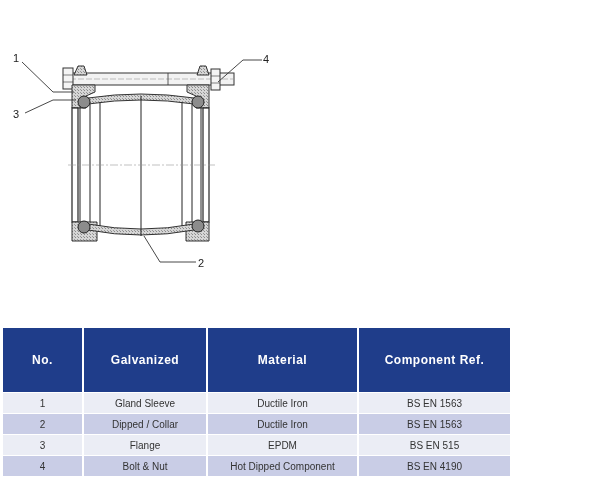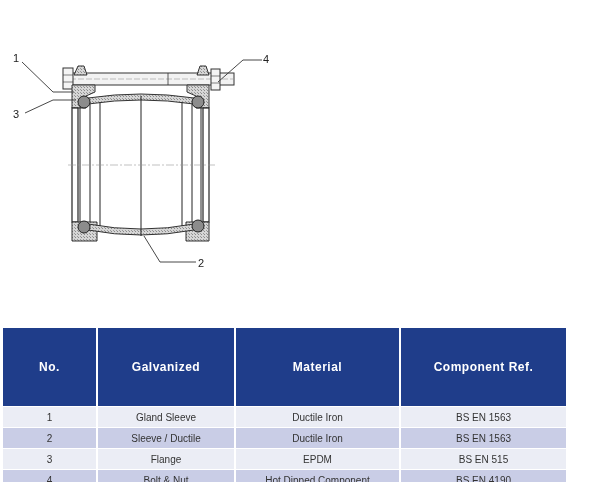--- a/index.html
+++ b/index.html
@@ -3,21 +3,21 @@
 <meta charset="utf-8">
 <style>
   html, body { margin:0; padding:0; background:#ffffff; }
   body { width:600px; height:482px; position:relative; overflow:hidden;
          font-family:"Liberation Sans", "DejaVu Sans", sans-serif; }
   #diagram { position:absolute; left:0; top:0; width:300px; height:290px; }
   .callout { position:absolute; font-size:11px; color:#222; line-height:1; }
   #spec-table { position:absolute; left:3px; top:327px; border-collapse:separate;
                 border-spacing:2px 1px; margin-left:-2px; }
   #spec-table th { background:#1f3d8a; color:#ffffff; font-weight:bold;
-                   font-size:12px; height:46px; padding:16px; text-align:center;
+                   font-size:12px; height:46px; padding:9px; text-align:center;
                    letter-spacing:0.5px; }
   #spec-table td { font-size:10px; color:#333; height:20px; padding:0;
                    text-align:center; }
   #spec-table tr.odd td { background:#ebedf5; }
   #spec-table tr.even td { background:#c9cde6; }
   .c1 { width:61px; } .c2 { width:104px; } .c3 { width:131px;margin-left:16px; } .c4 { width:133px; }
 </style>
 </head>
 <body>
 
@@ -105,21 +105,21 @@
   </thead>
   <tbody>
     <tr class="odd">
       <td>1</td>
       <td>Gland Sleeve</td>
       <td>Ductile Iron</td>
       <td>BS EN 1563</td>
     </tr>
     <tr class="even">
       <td>2</td>
-      <td>Sleeve / Ductile</td>
+      <td>Dipped / Collar</td>
       <td>Ductile Iron</td>
       <td>BS EN 1563</td>
     </tr>
     <tr class="odd">
       <td>3</td>
       <td>Flange</td>
       <td>EPDM</td>
       <td>BS EN 515</td>
     </tr>
     <tr class="even">

